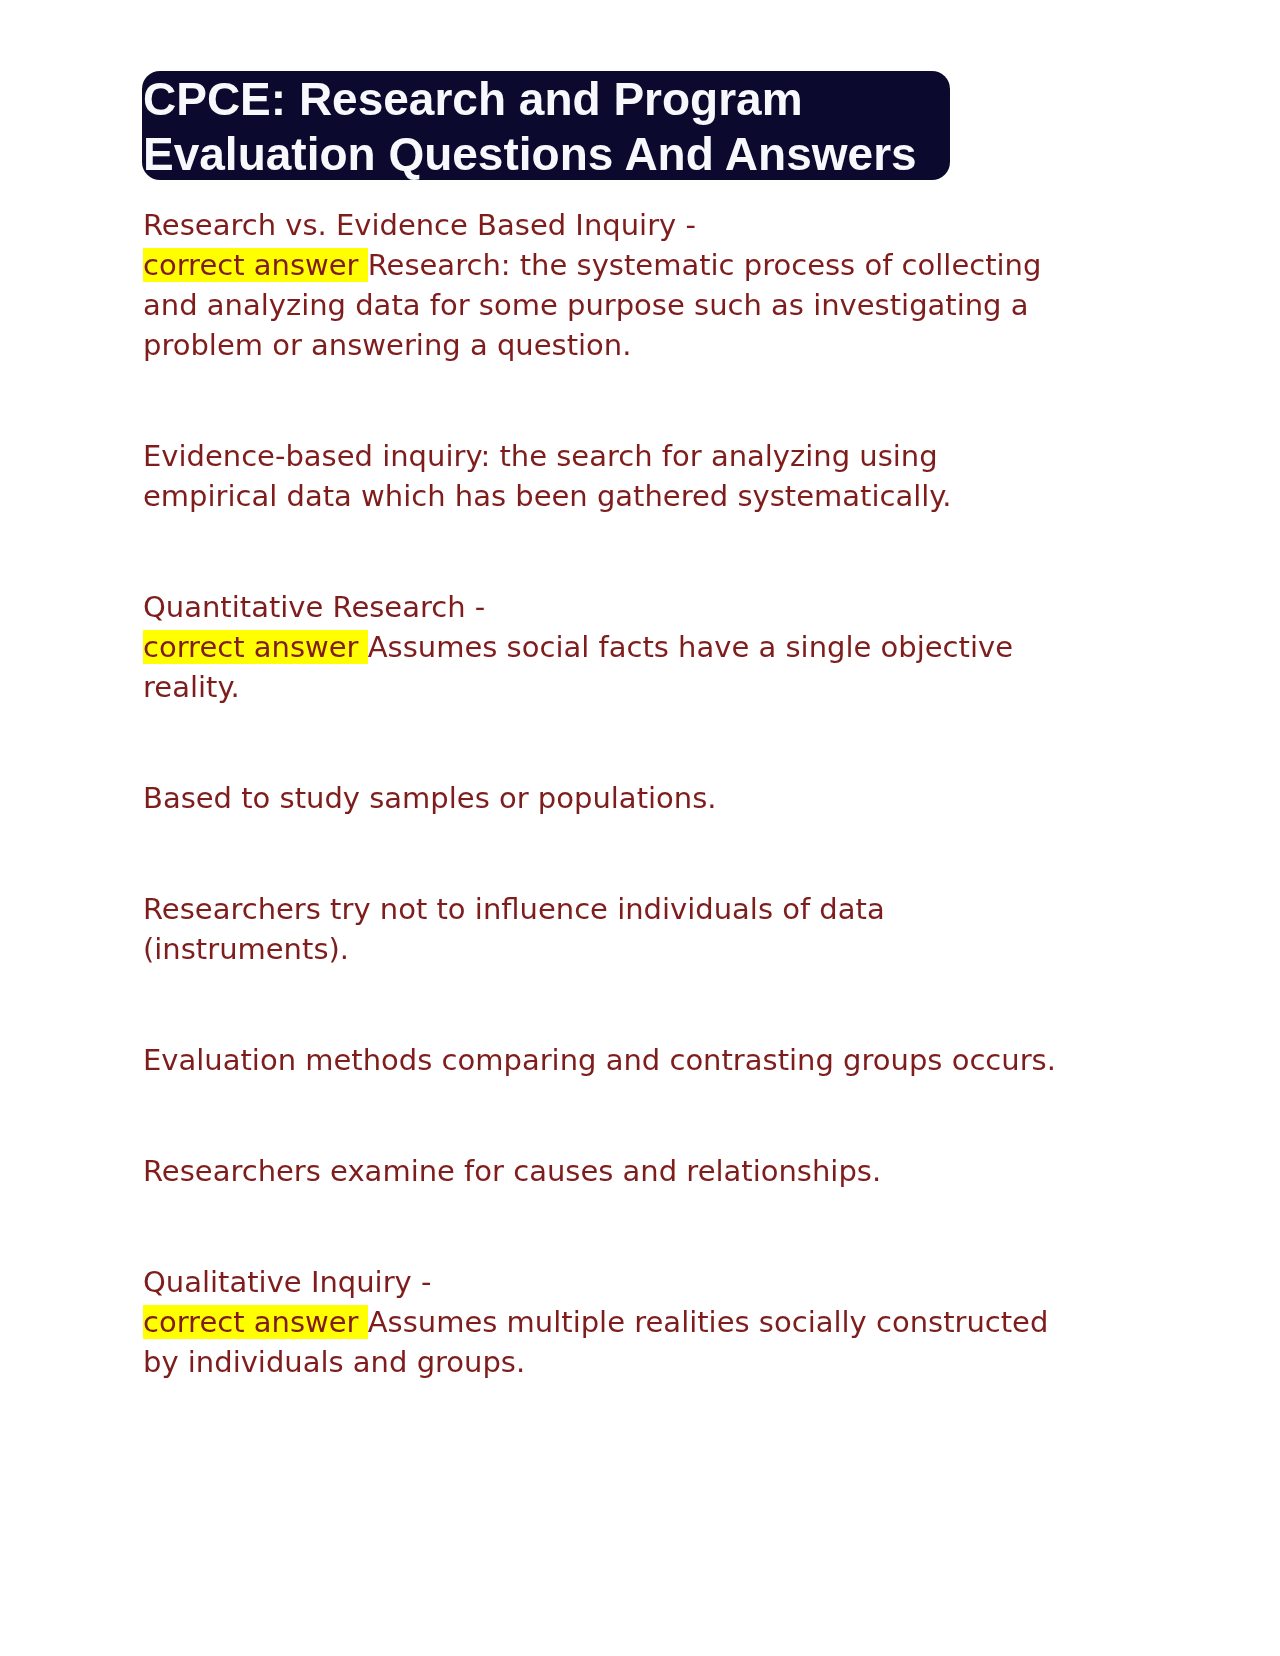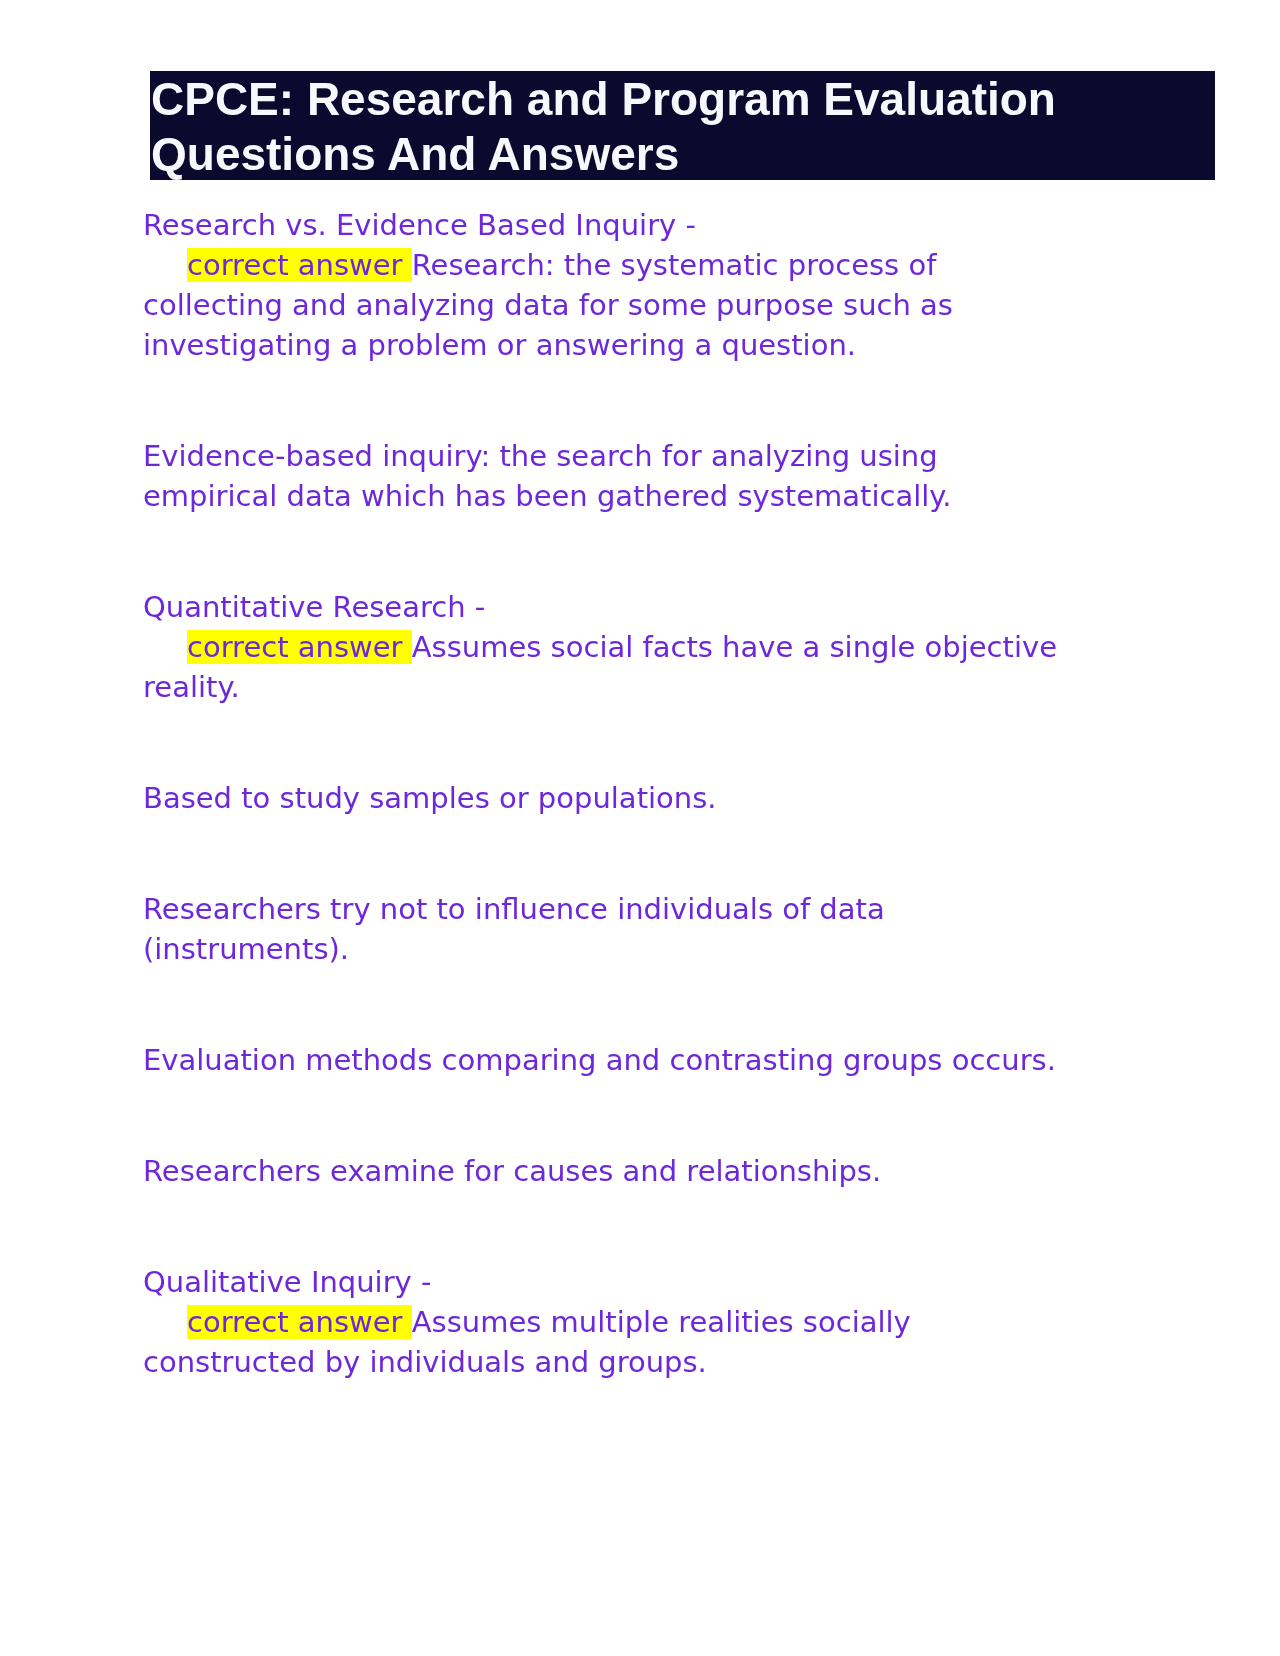--- a/index.html
+++ b/index.html
@@ -15,58 +15,58 @@
     }
     .page {
       position: absolute;
       left: 0; top: 0;
       width: 1280px;
       height: 1656px;
       background: #ffffff;
     }
     .title-bar {
       position: absolute;
-      left: 150px;
+      left: 142px;
       top: 71px;
-      width: 1065px;
+      width: 808px;
       height: 109px;
       background: #0b0a2e;
       box-sizing: border-box;
+      border-radius: 18px;
     }
     .title-text {
       font-family: "Liberation Sans", sans-serif;
       font-weight: bold;
       font-size: 46px;
       line-height: 55px;
       color: #f7f8fc;
       margin: 0;
       padding: 0 0 0 1px;
       position: relative;
       top: 1px;
     }
     .content {
       position: absolute;
       left: 143px;
       top: 205px;
       width: 920px;
       font-family: "DejaVu Sans", sans-serif;
       font-size: 29px;
       line-height: 40px;
-      color: #6d28d9;
+      color: #7f1d1d;
     }
     .para {
       margin: 0;
       padding: 0;
     }
     .gap {
       height: 71px;
     }
     .hl {
       background: #ffff00;
-      margin-left: 44px;
     }
   </style>
 </head>
 <body>
 
 <div class="page">
 
   <div class="title-bar">
     <h1 class="title-text">CPCE: Research and Program Evaluation Questions And Answers</h1>
   </div>

